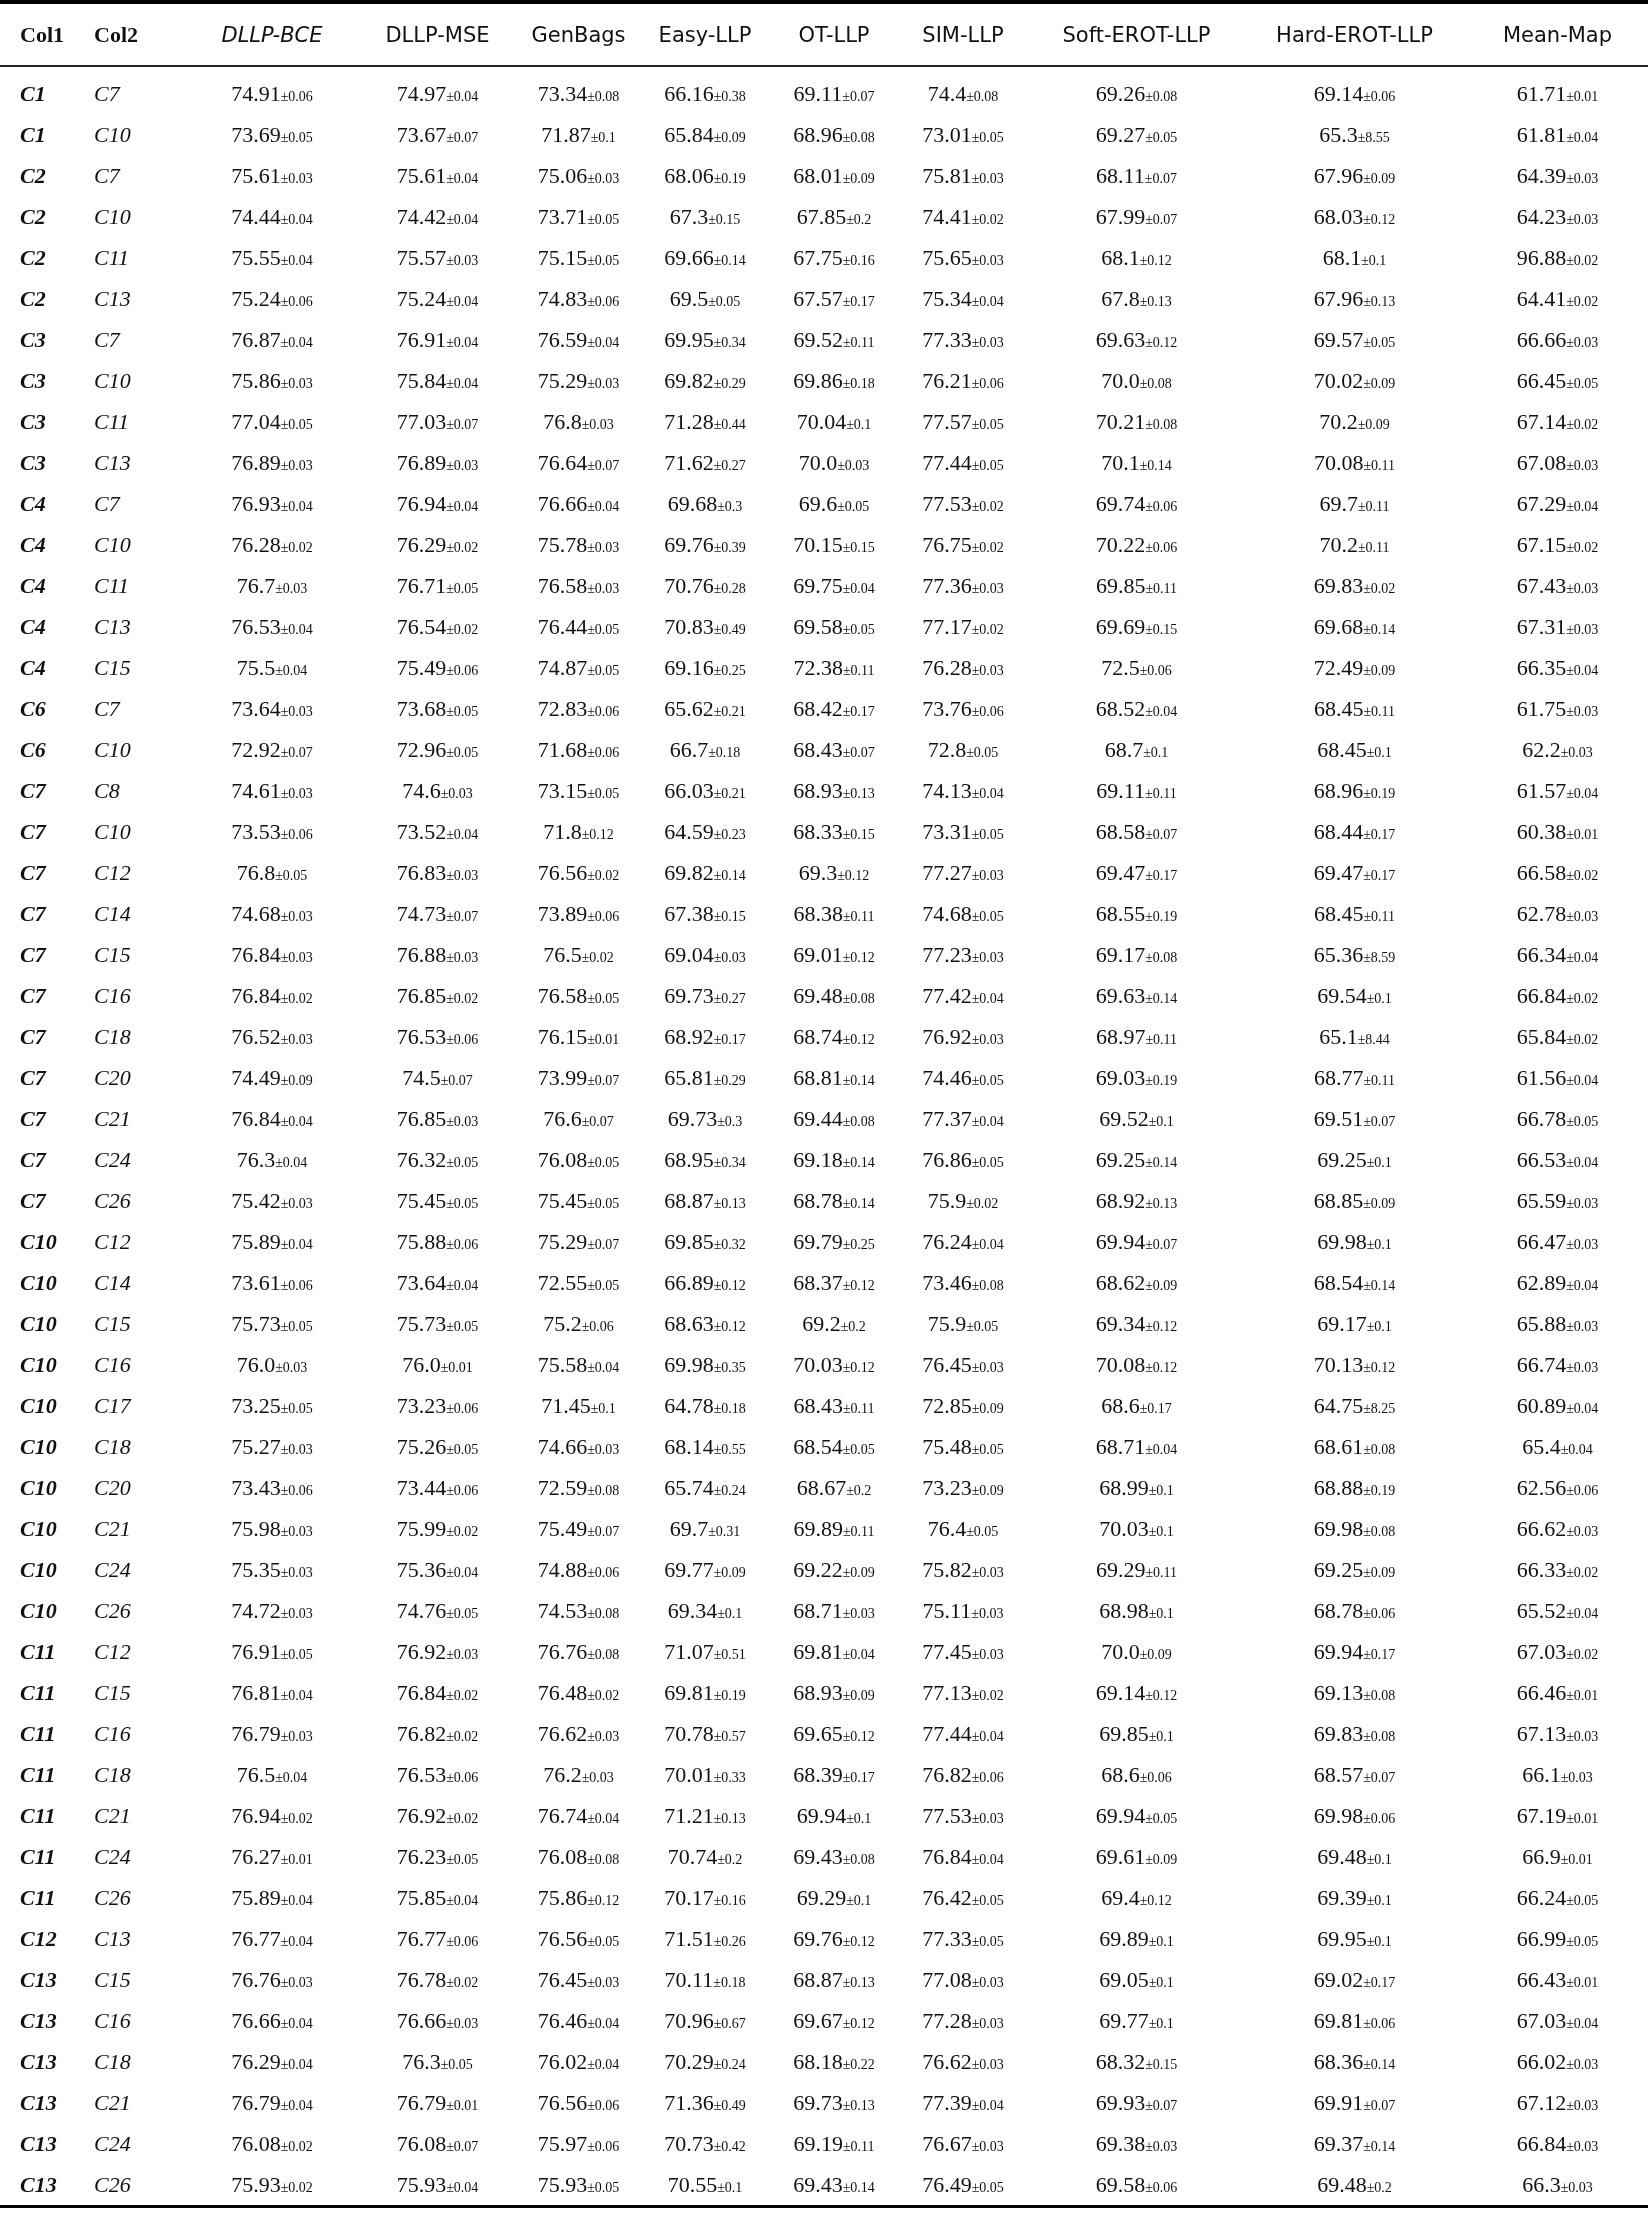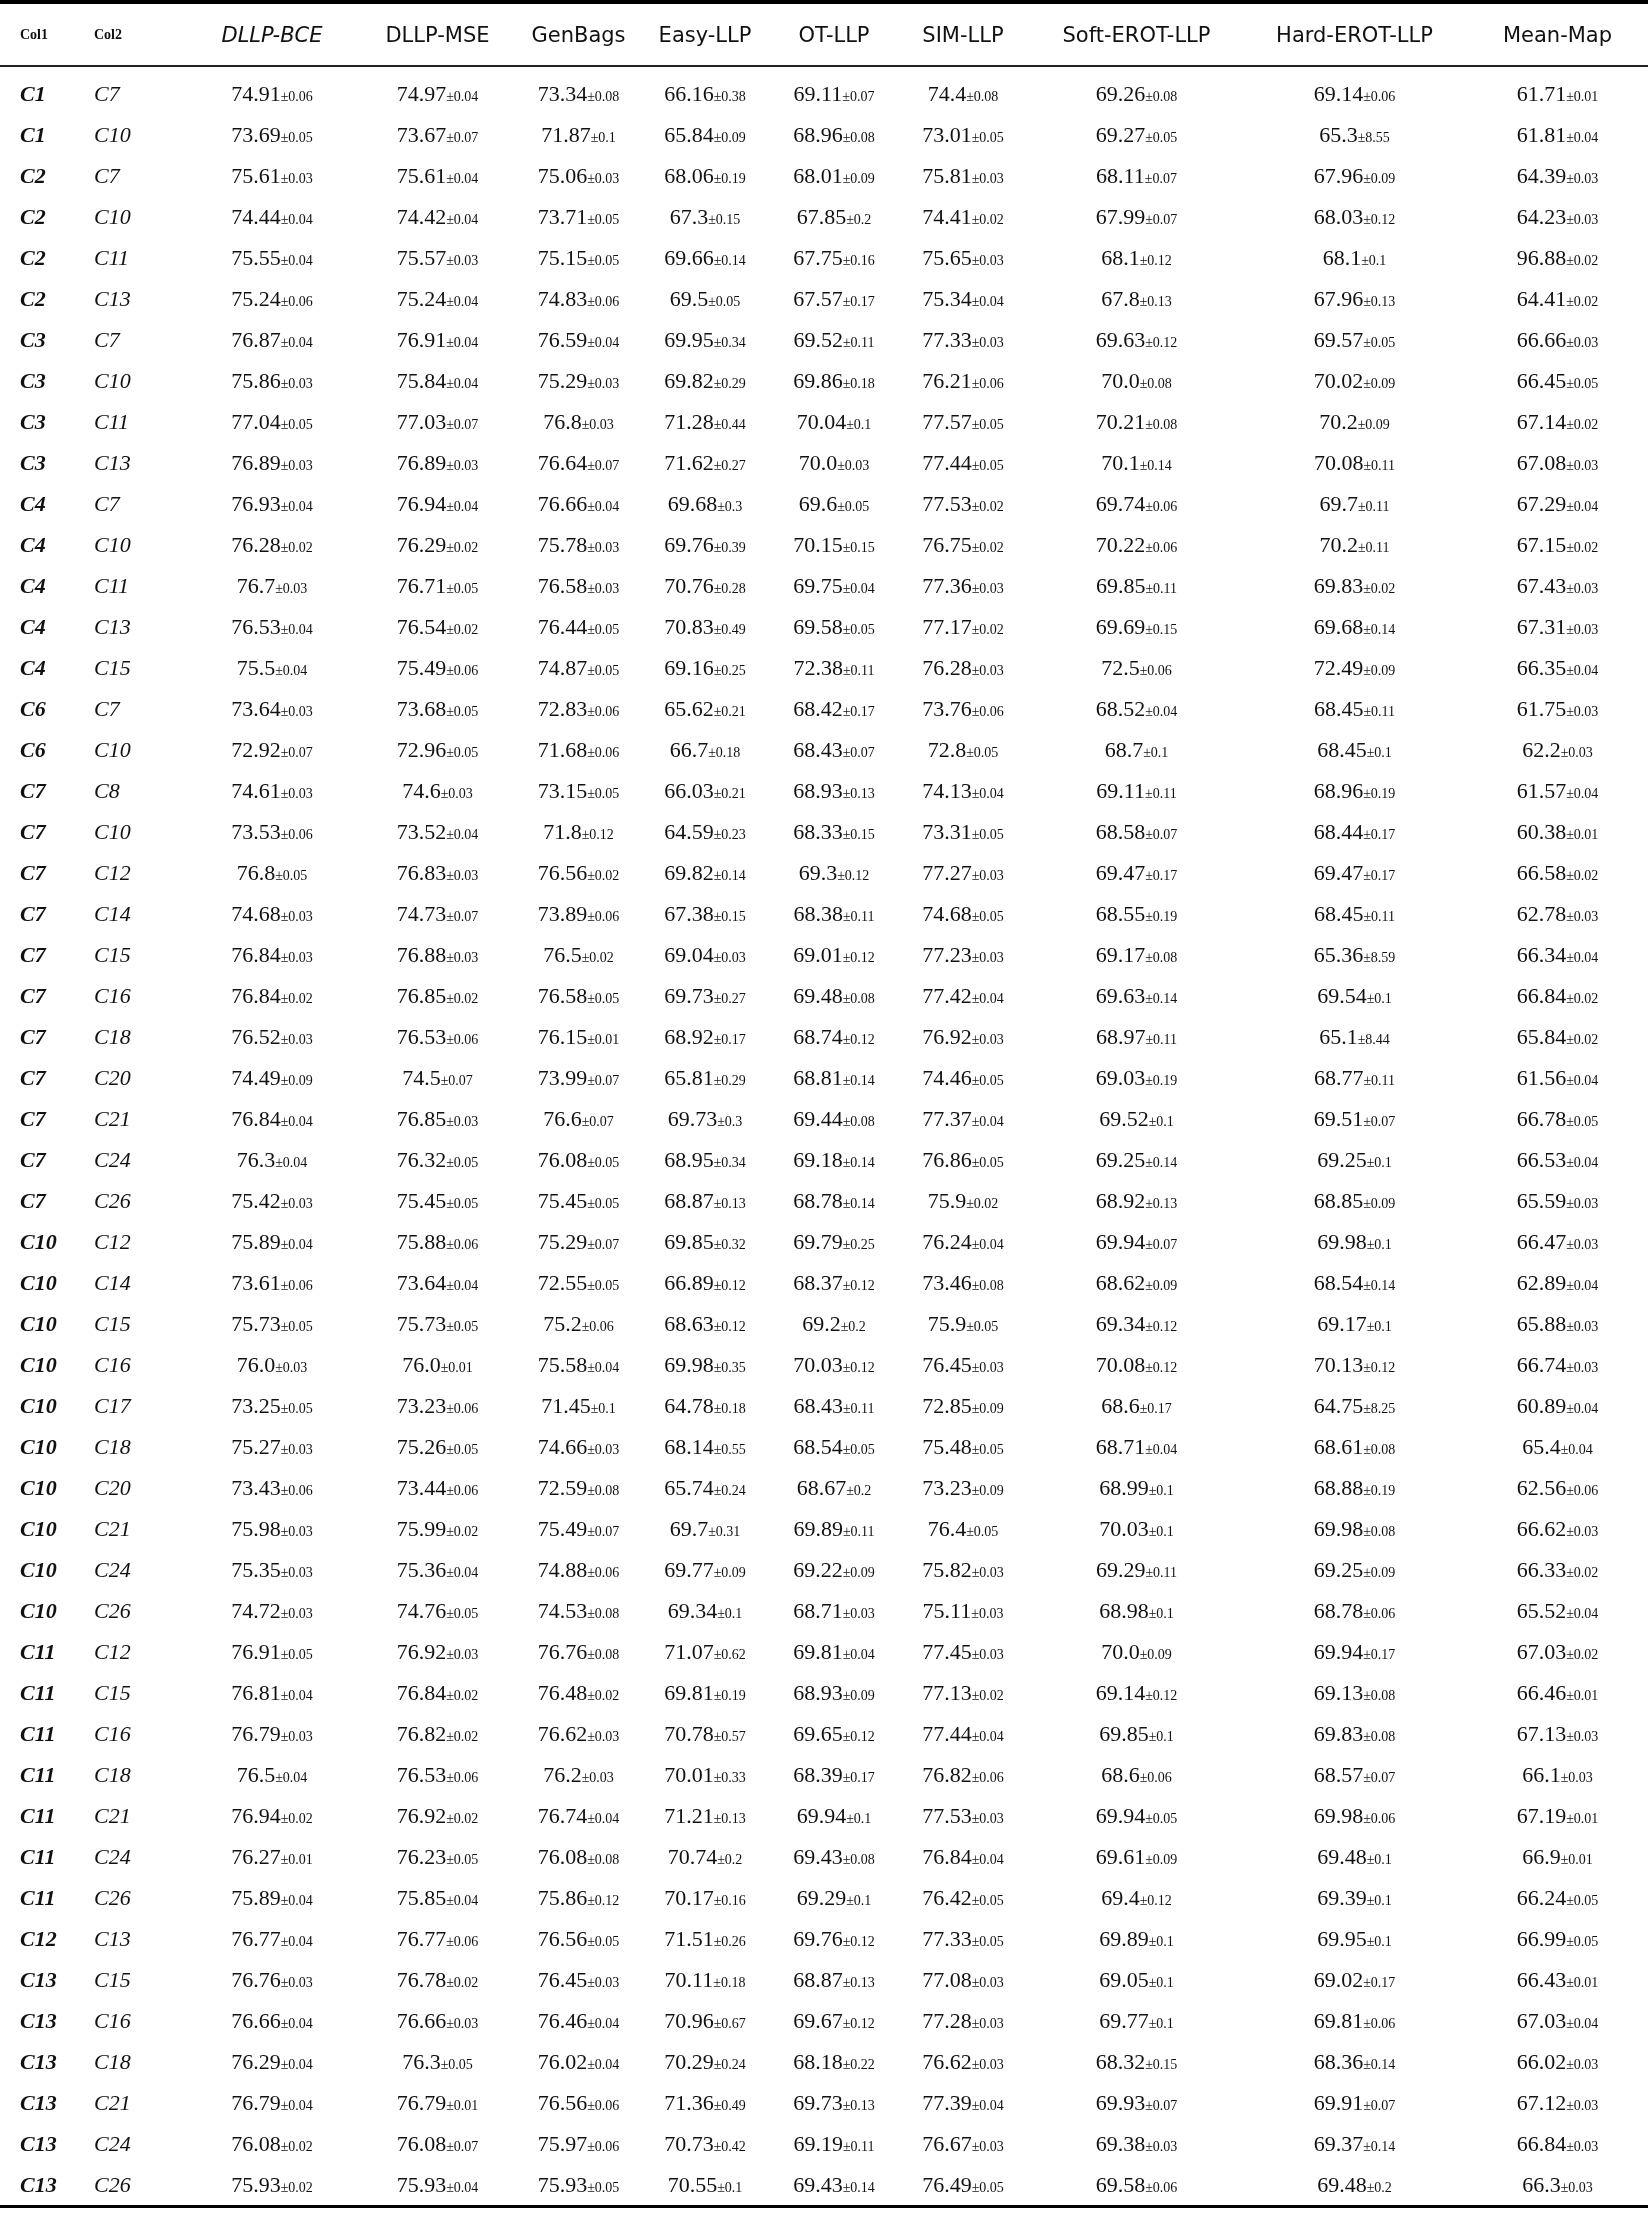--- a/index.html
+++ b/index.html
@@ -15,21 +15,21 @@
   .rule-bot { height: 3px; background: #000; width: 1648px; }
   th {
     font-family: "DejaVu Sans", sans-serif;
     font-weight: normal;
     font-size: 21px;
     height: 61px;
     padding: 0;
     text-align: center;
     color: #111;
   }
-  th.c1, th.c2 { font-family: "Liberation Serif", serif; font-weight: bold; font-size: 14px; text-align: left; padding-left: 20px; margin-top: 20px; }
+  th.c1, th.c2 { font-family: "Liberation Serif", serif; font-weight: bold; font-size: 22px; text-align: left; padding-left: 20px; margin-top: 20px; }
   th.c2 { padding-left: 0; }
   td {
     font-family: "Liberation Serif", serif;
     font-size: 22px;
     height: 41px;
     padding: 0;
     text-align: center;
     white-space: nowrap;
   }
   td.k1, td.k2 { font-style: italic; text-align: left; }
@@ -565,21 +565,21 @@
           <td><span>68.98</span><span class="sd">±0.1</span></td>
           <td><span>68.78</span><span class="sd">±0.06</span></td>
           <td><span>65.52</span><span class="sd">±0.04</span></td>
         </tr>
         <tr>
           <td class="k1">C11</td>
           <td class="k2">C12</td>
           <td><span>76.91</span><span class="sd">±0.05</span></td>
           <td><span>76.92</span><span class="sd">±0.03</span></td>
           <td><span>76.76</span><span class="sd">±0.08</span></td>
-          <td><span>71.07</span><span class="sd">±0.62</span></td>
+          <td><span>71.07</span><span class="sd">±0.51</span></td>
           <td><span>69.81</span><span class="sd">±0.04</span></td>
           <td><span>77.45</span><span class="sd">±0.03</span></td>
           <td><span>70.0</span><span class="sd">±0.09</span></td>
           <td><span>69.94</span><span class="sd">±0.17</span></td>
           <td><span>67.03</span><span class="sd">±0.02</span></td>
         </tr>
         <tr>
           <td class="k1">C11</td>
           <td class="k2">C15</td>
           <td><span>76.81</span><span class="sd">±0.04</span></td>

